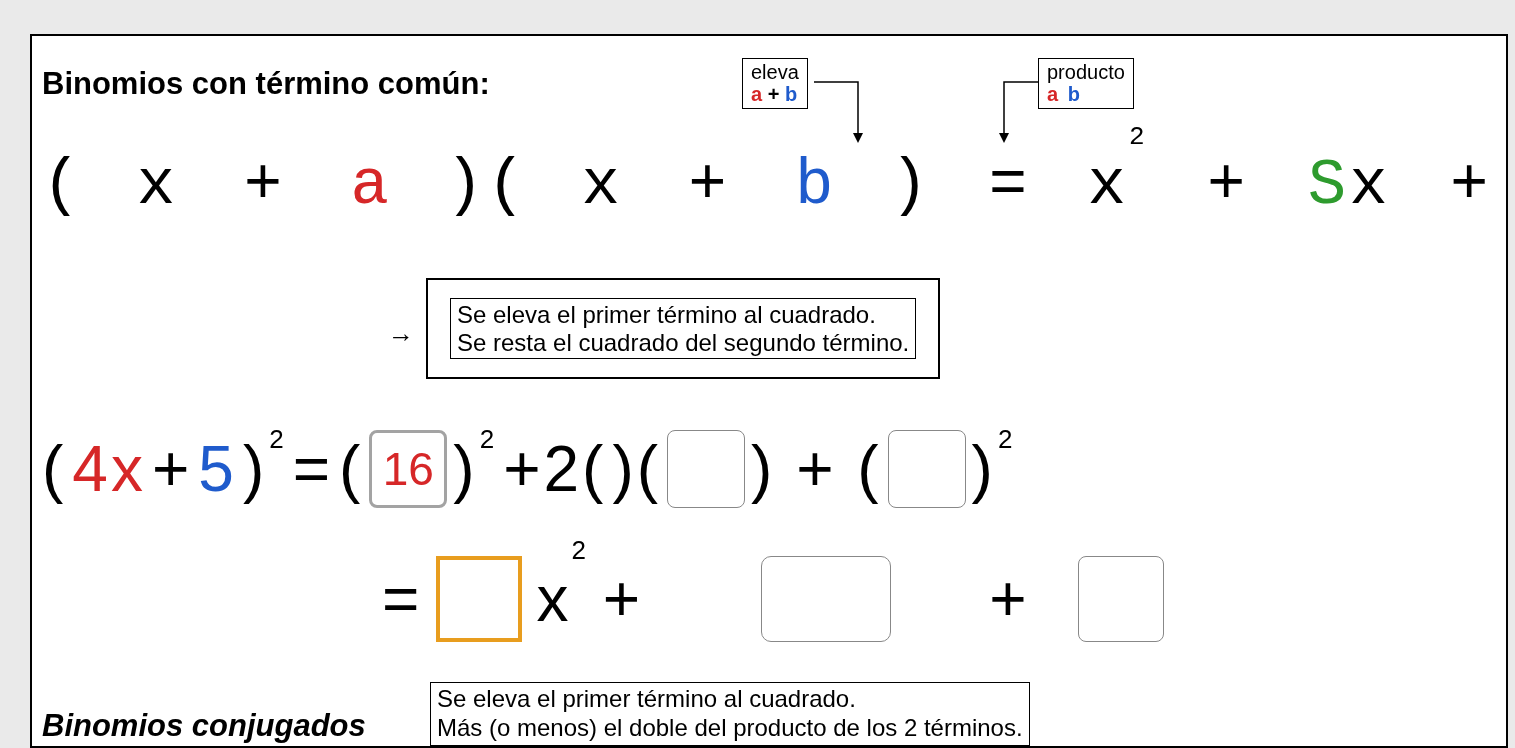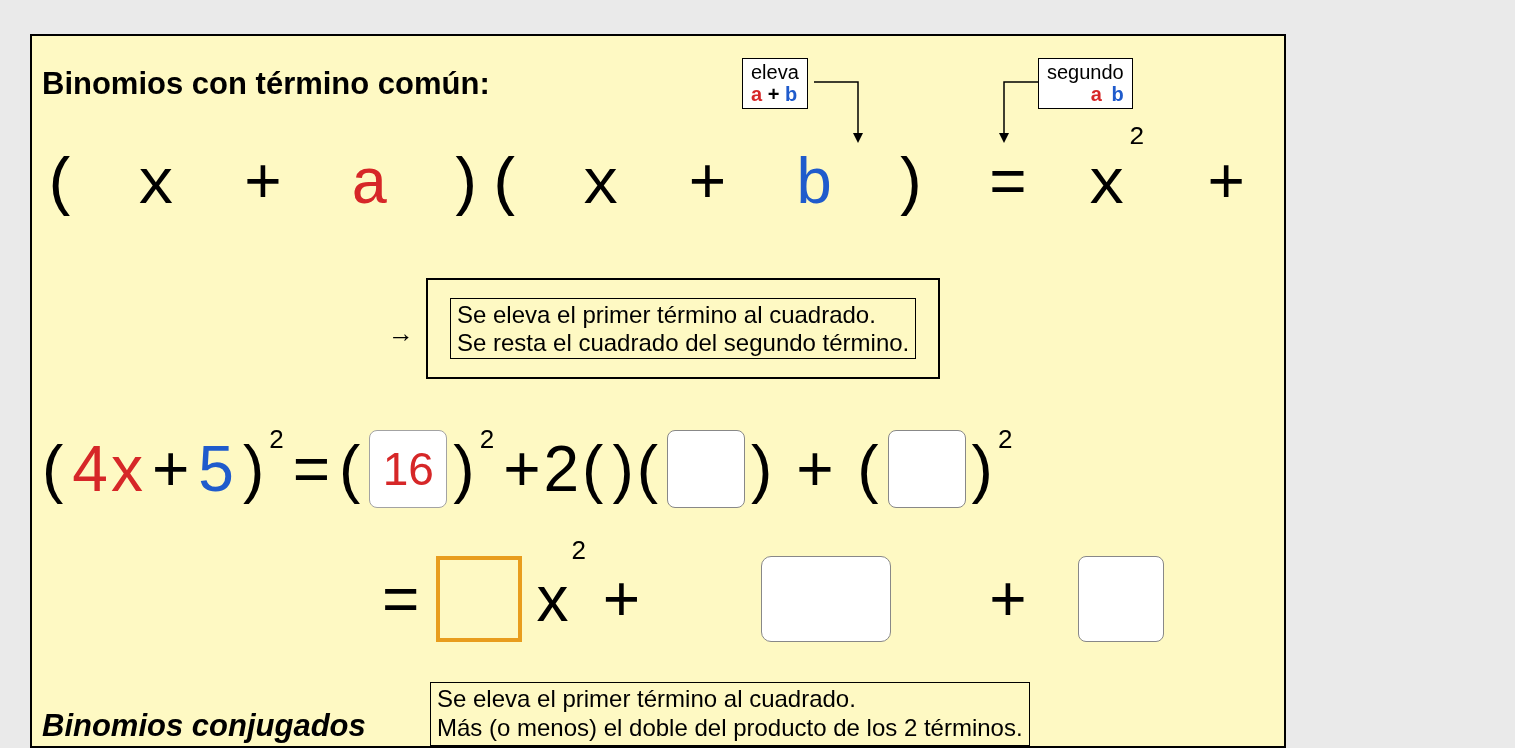--- a/index.html
+++ b/index.html
@@ -1,33 +1,33 @@
 <!DOCTYPE html>
 <html><head>
 <meta charset="utf-8">
 <style>
   html,body{margin:0;padding:0;background:#eaeaea;font-family:Verdana,Geneva,sans-serif;color:#000;}
-  .page{position:relative;margin:34px 0 0 30px;width:1256px;height:714px;background:#fef9c3;border:2px solid #000;box-sizing:border-box;overflow:hidden;}
+  .page{position:relative;margin:34px 0 0 30px;width:1478px;height:714px;background:#ffffff;border:2px solid #000;box-sizing:border-box;overflow:hidden;}
   .abs{position:absolute;}
   .bold{font-weight:bold;}
   .h1{font-size:31px;}
   .math-big{font-size:64px;letter-spacing:3px;line-height:1;}
   .math-big sup{font-size:26px;vertical-align:top;position:relative;top:-30px;}
   .red{color:#d62728;}
   .blue{color:#1f5bcc;}
   .green{color:#2e9b2e;}
   .orange-box{display:inline-block;border:4px solid #e89d1e;width:78px;height:78px;vertical-align:-14px;}
   .annot-box{border:1px solid #000;padding:2px 8px 3px 8px;font-size:20px;line-height:1.1;background:#fff;}
   .annot-box .a{color:#d62728;font-weight:bold;}
   .annot-box .b{color:#1f5bcc;font-weight:bold;}
   .annot-box .plus{color:#000;font-weight:bold;}
   .drop-frame{border:2px solid #000;padding:18px 22px;}
   .drop-inner{border:1px solid #000;padding:2px 6px;font-size:24px;line-height:1.15;}
   .drop-inner2{border:1px solid #000;padding:2px 6px;font-size:24px;line-height:1.2;}
-  .input-small{font-family:inherit;font-size:46px;color:#d62728;width:78px;height:78px;padding:0 4px;text-align:center;border:1px solid #a3a3a3;border-radius:8px;box-sizing:border-box;}
+  .input-small{font-family:inherit;font-size:46px;color:#d62728;width:78px;height:78px;padding:0 4px;text-align:center;border:3px solid #a3a3a3;border-radius:8px;box-sizing:border-box;}
   .input-empty{font-family:inherit;font-size:46px;width:78px;height:78px;padding:0 4px;text-align:center;border:1px solid #888;border-radius:8px;box-sizing:border-box;}
   .input-big{font-family:inherit;font-size:46px;width:130px;height:86px;padding:0 4px;text-align:center;border:1px solid #888;border-radius:10px;box-sizing:border-box;}
   .arrow-path{stroke:#000;stroke-width:1.5;fill:none;}
   .arrow-head{fill:#000;}
   .arr{font-size:26px;}
 </style>
 </head>
 <body>
 
 <div class="page">
@@ -41,22 +41,22 @@
       <span class="plus">+</span>
       <span class="b">b</span>
     </div>
   </div>
   <svg class="abs" style="left:780px;top:42px;" width="70" height="70">
     <path class="arrow-path" d="M2 4 H46 V58"></path>
     <polygon class="arrow-head" points="41,55 51,55 46,65"></polygon>
   </svg>
 
   <div class="abs annot-box" style="left:1006px;top:22px;">
-    <div>segundo</div>
-    <div style="text-align:right;">
+    <div>producto</div>
+    <div style="text-align:left;">
       <span class="a">a</span>
       <span class="b" style="margin-left:4px;">b</span>
     </div>
   </div>
   <svg class="abs" style="left:962px;top:42px;" width="50" height="70">
     <path class="arrow-path" d="M44 4 H10 V58"></path>
     <polygon class="arrow-head" points="5,55 15,55 10,65"></polygon>
   </svg>
 
   <div class="abs math-big" style="left:10px;top:118px;white-space:nowrap;font-family:Liberation Mono, monospace;">

